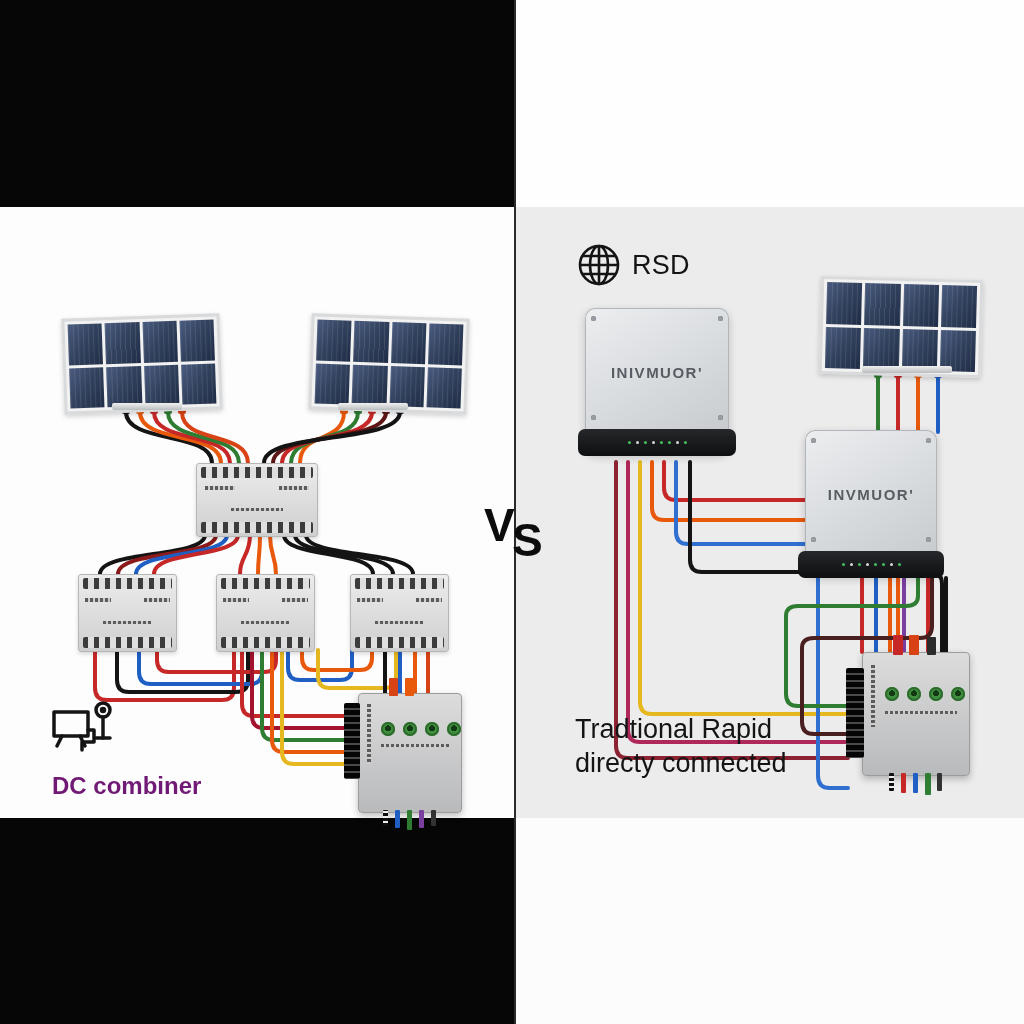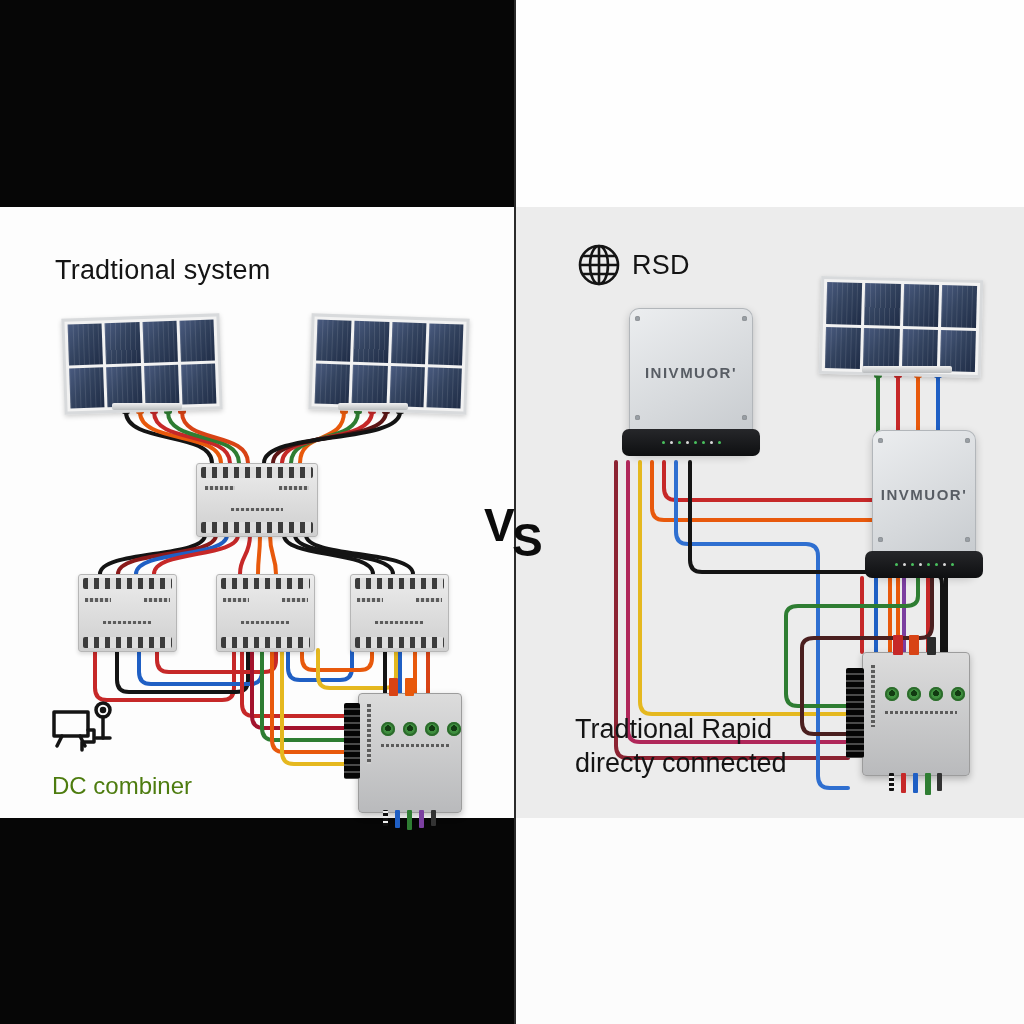--- a/index.html
+++ b/index.html
@@ -10,21 +10,21 @@
   
   .band-black{background:#060606;}
   .plate-left{background:#fdfdfd;}
   .plate-right-top{background:#fefefe;}
   .plate-right-mid{background:#ececec;}
   .plate-right-bot{background:#fcfcfc;}
   .divider{background:#2b2b2b;}
 
   
   .title{font-size:27px;font-weight:500;letter-spacing:.2px;color:#141414;}
-  .caption{font-size:24px;font-weight:400;color:#4d7c0f;}
+  .caption{font-size:24px;font-weight:700;color:#701a75;}
   .caption-multi{font-size:27px;font-weight:500;line-height:34px;color:#141414;}
   .vs-v,.vs-s{font-size:46px;font-weight:800;color:#0c0c0c;line-height:1;}
 
   
   .panel{display:grid;grid-template-columns:repeat(4,1fr);grid-template-rows:repeat(2,1fr);
          gap:3px;padding:3px;background:#f2f2f2;border:3px solid #d8dadc;
          box-shadow:0 2px 5px rgba(0,0,0,.18);}
   .cell{background:
         repeating-linear-gradient(90deg,rgba(255,255,255,.10) 0 1px,rgba(0,0,0,0) 1px 5px),
         linear-gradient(125deg,#4a5b80 0%,#33435f 45%,#1f2c46 100%);}
@@ -167,21 +167,20 @@
       <path d="M862,578 V652" stroke="#c62828"></path>
       <path d="M876,578 V652" stroke="#1f5fc4"></path>
       <path d="M890,578 V652" stroke="#e8590c"></path>
       <path d="M904,578 V652" stroke="#7b3fa0"></path>
       <path d="M918,578 V596 Q918,606 906,606 H798 Q786,606 786,616 V694 Q786,706 798,706 H848" stroke="#2e7d32"></path>
       <path d="M932,578 V626 Q932,638 920,638 H814 Q802,638 802,648 V722 Q802,734 814,734 H848" stroke="#4a1f1f"></path>
       <path d="M946,578 V652" stroke="#141414"></path>
     </g>
   </svg>
 
-  <div class="abs title" style="left:55px;top:255px;">Tradtional system</div>
 
   <div class="abs panel" style="left:63px;top:316px;width:146px;height:84px;transform:rotate(-2deg);">
     <div class="cell"></div>
       <div class="cell"></div>
     <div class="cell"></div>
       <div class="cell"></div>
     <div class="cell"></div>
       <div class="cell"></div>
     <div class="cell"></div>
       <div class="cell"></div>
@@ -267,21 +266,21 @@
   <svg class="abs" style="left:576px;top:242px;" width="46" height="46" viewBox="0 0 46 46" stroke="#141414" stroke-width="2.6" fill="none">
     <circle cx="23" cy="23" r="19"></circle>
     <ellipse cx="23" cy="23" rx="9" ry="19"></ellipse>
     <path d="M23,4 V42"></path>
     <path d="M4,23 H42"></path>
     <path d="M6.5,14 H39.5"></path>
     <path d="M6.5,32 H39.5"></path>
   </svg>
   <div class="abs title" style="left:632px;top:250px;">RSD</div>
 
-  <div class="abs inverter" style="left:585px;top:308px;width:124px;height:146px;margin-left:44px;">
+  <div class="abs inverter" style="left:585px;top:308px;width:144px;height:146px;">
     <div class="screw" style="left:6px;top:8px;"></div>
       <div class="screw" style="right:6px;top:8px;"></div>
     <div class="screw" style="left:6px;bottom:34px;"></div>
       <div class="screw" style="right:6px;bottom:34px;"></div>
     <div class="inv-label" style="top:56px;">INIVMUOR'</div>
     <div class="inv-band">
       <span class="dot" style="background:#49c15e;"></span>
         <span class="dot" style="background:#d8d8d8;"></span>
       <span class="dot" style="background:#49c15e;"></span>
         <span class="dot" style="background:#d8d8d8;"></span>
@@ -297,21 +296,21 @@
       <div class="cell"></div>
     <div class="cell"></div>
       <div class="cell"></div>
     <div class="cell"></div>
       <div class="cell"></div>
     <div class="cell"></div>
       <div class="cell"></div>
   </div>
   <div class="abs rail" style="left:862px;top:366px;width:90px;height:7px;"></div>
 
-  <div class="abs inverter" style="left:872px;top:430px;width:104px;height:146px;">
+  <div class="abs inverter" style="left:805px;top:430px;width:132px;height:146px;">
     <div class="screw" style="left:6px;top:8px;"></div>
       <div class="screw" style="right:6px;top:8px;"></div>
     <div class="screw" style="left:6px;bottom:34px;"></div>
       <div class="screw" style="right:6px;bottom:34px;"></div>
     <div class="inv-label" style="top:56px;">INVMUOR'</div>
     <div class="inv-band">
       <span class="dot" style="background:#49c15e;"></span>
         <span class="dot" style="background:#d8d8d8;"></span>
       <span class="dot" style="background:#49c15e;"></span>
         <span class="dot" style="background:#d8d8d8;"></span>

